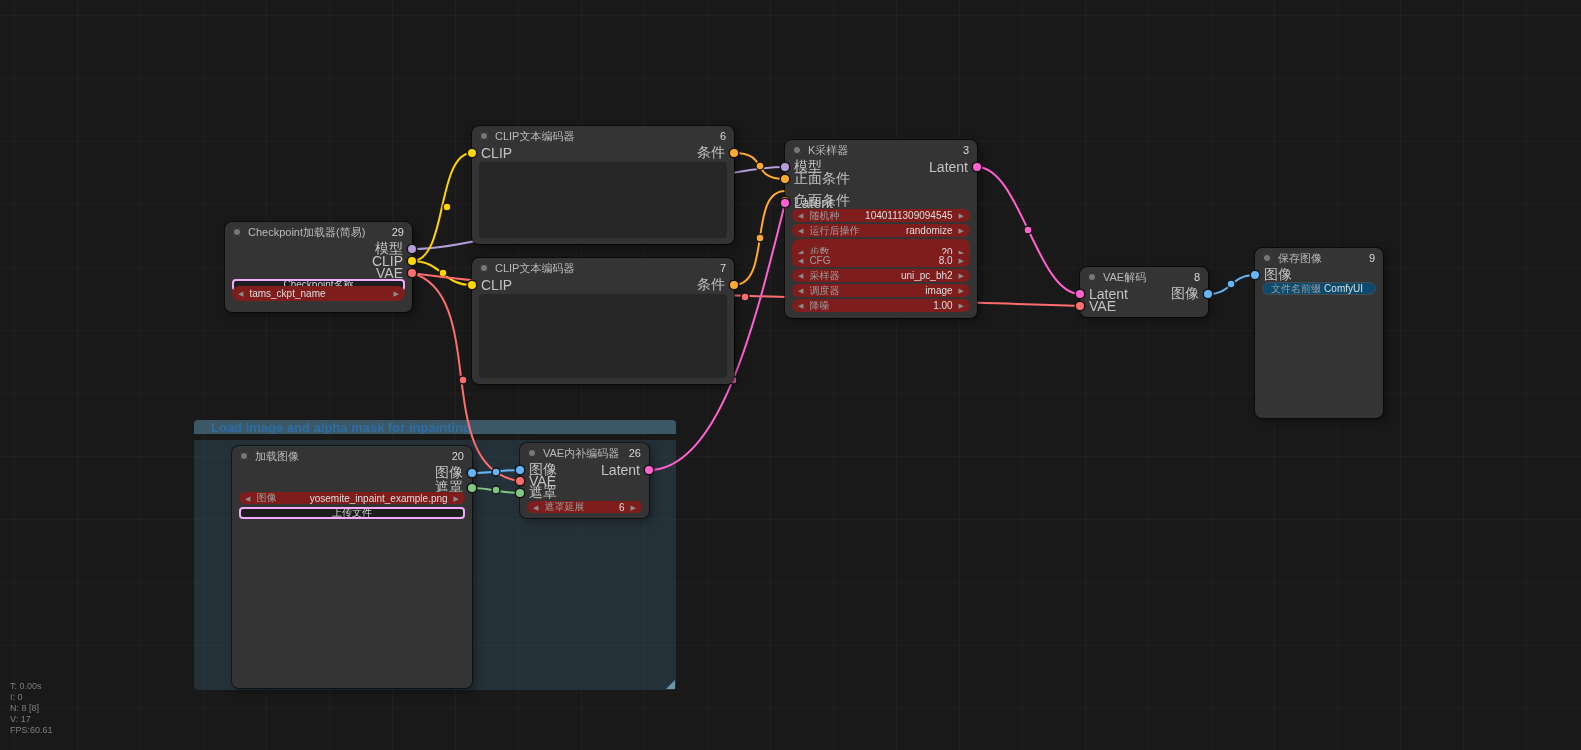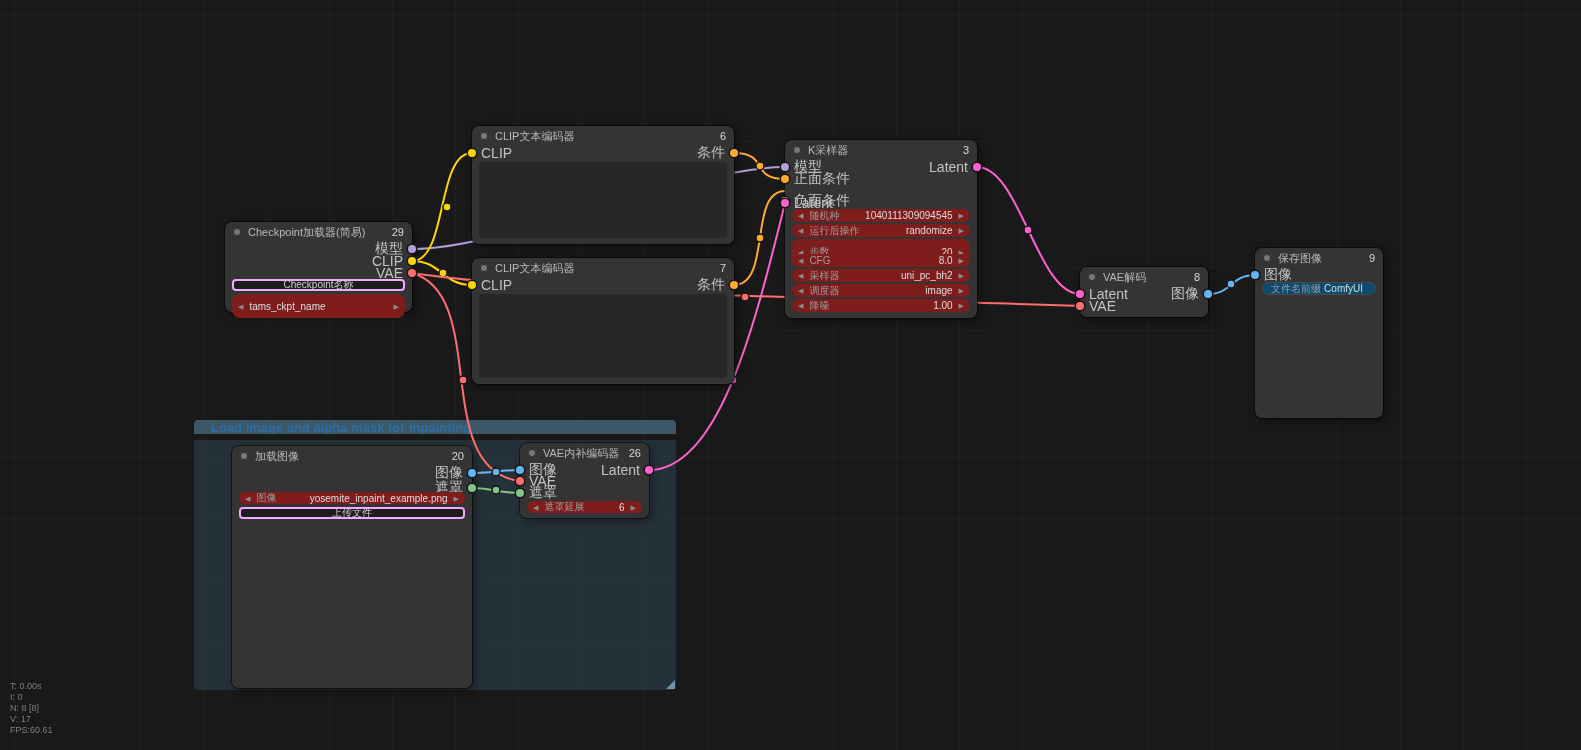--- a/index.html
+++ b/index.html
@@ -113,21 +113,21 @@
         <span class="slot-dot" style="background: rgb(255, 213, 0);"></span>
         <span class="slot-label">CLIP</span>
       </div>
       <div class="slot out" style="top: 45px;">
         <span class="slot-dot" style="background: rgb(255, 110, 110);"></span>
         <span class="slot-label">VAE</span>
       </div>
       <div class="widget button" style="top: 57px; height: 12px;">
         <span>Checkpoint名称</span>
       </div>
-      <div class="widget combo left-align" style="top: 72px; height: 24px;">
+      <div class="widget combo left-align" style="top: 64px; height: 15px;">
         <span class="arrow">◀</span>
         <span class="wvalue">tams_ckpt_name</span>
         <span class="arrow">▶</span>
       </div>
     </div>
     <div class="node" style="left: 472px; top: 126px; width: 262px; height: 118px;">
       <div class="node-titlebar">
         <span class="collapse-dot"></span>
         <span class="node-title">CLIP文本编码器</span>
         <span class="node-badge">6</span>

